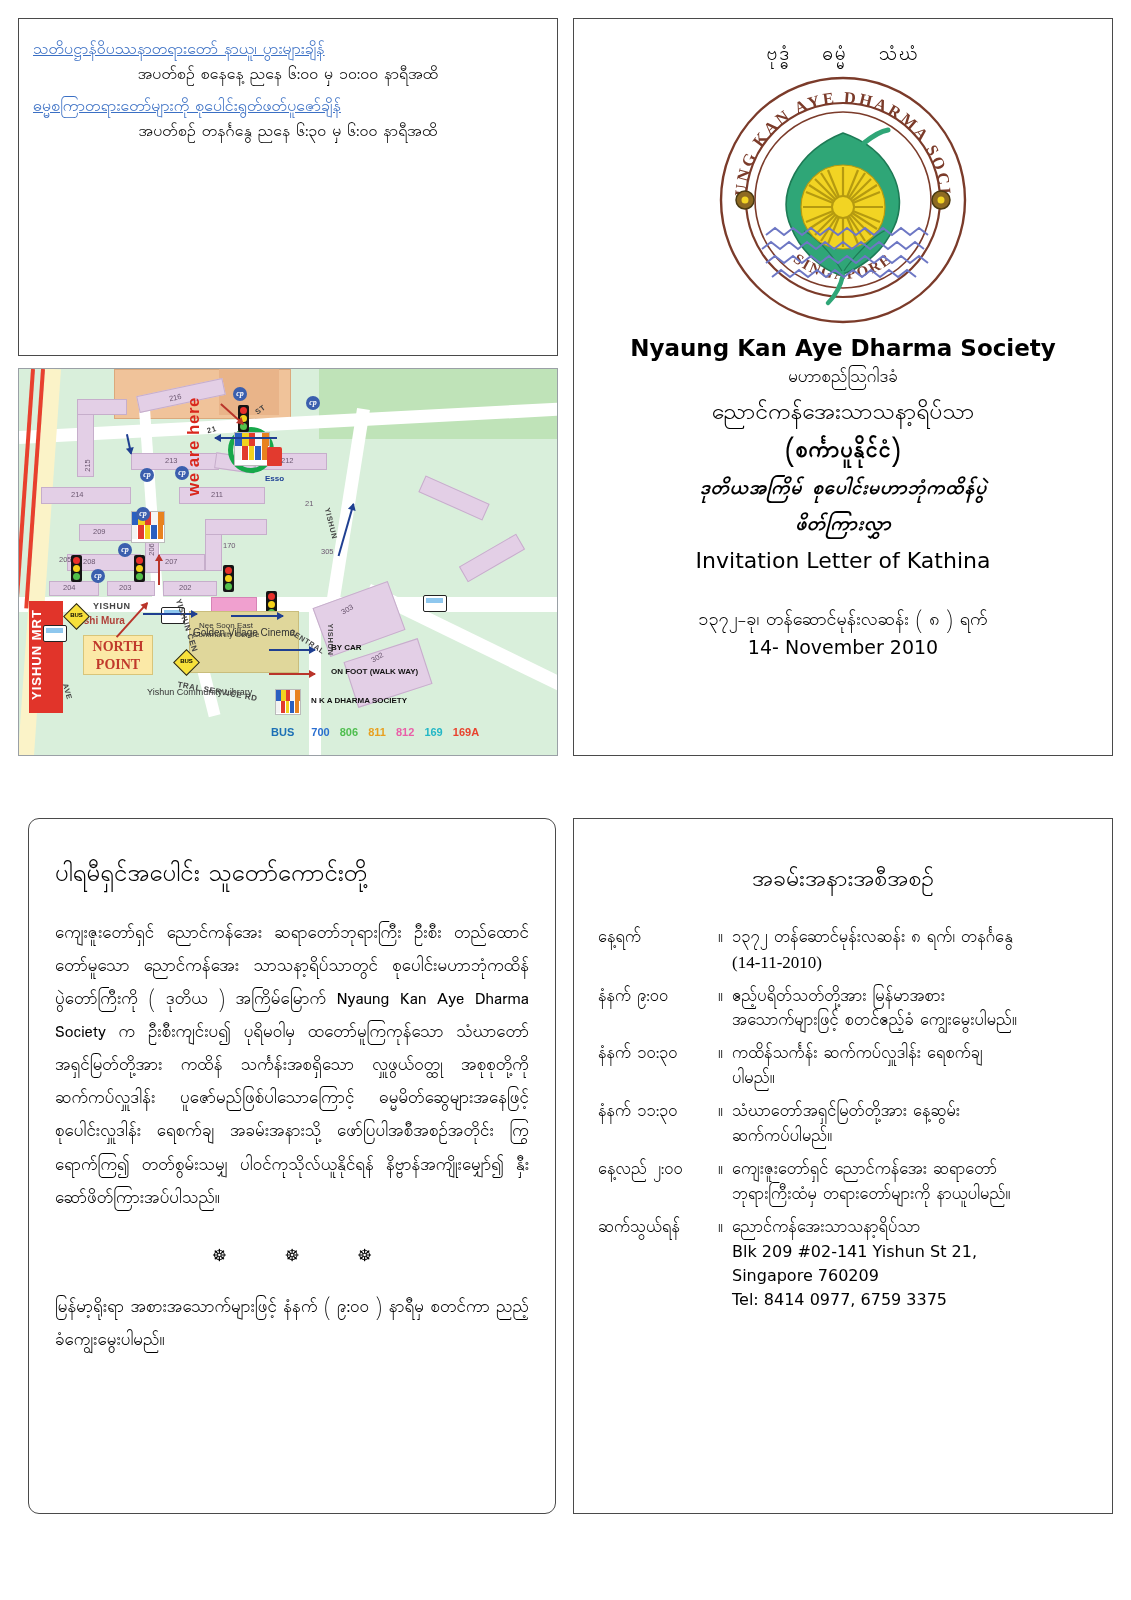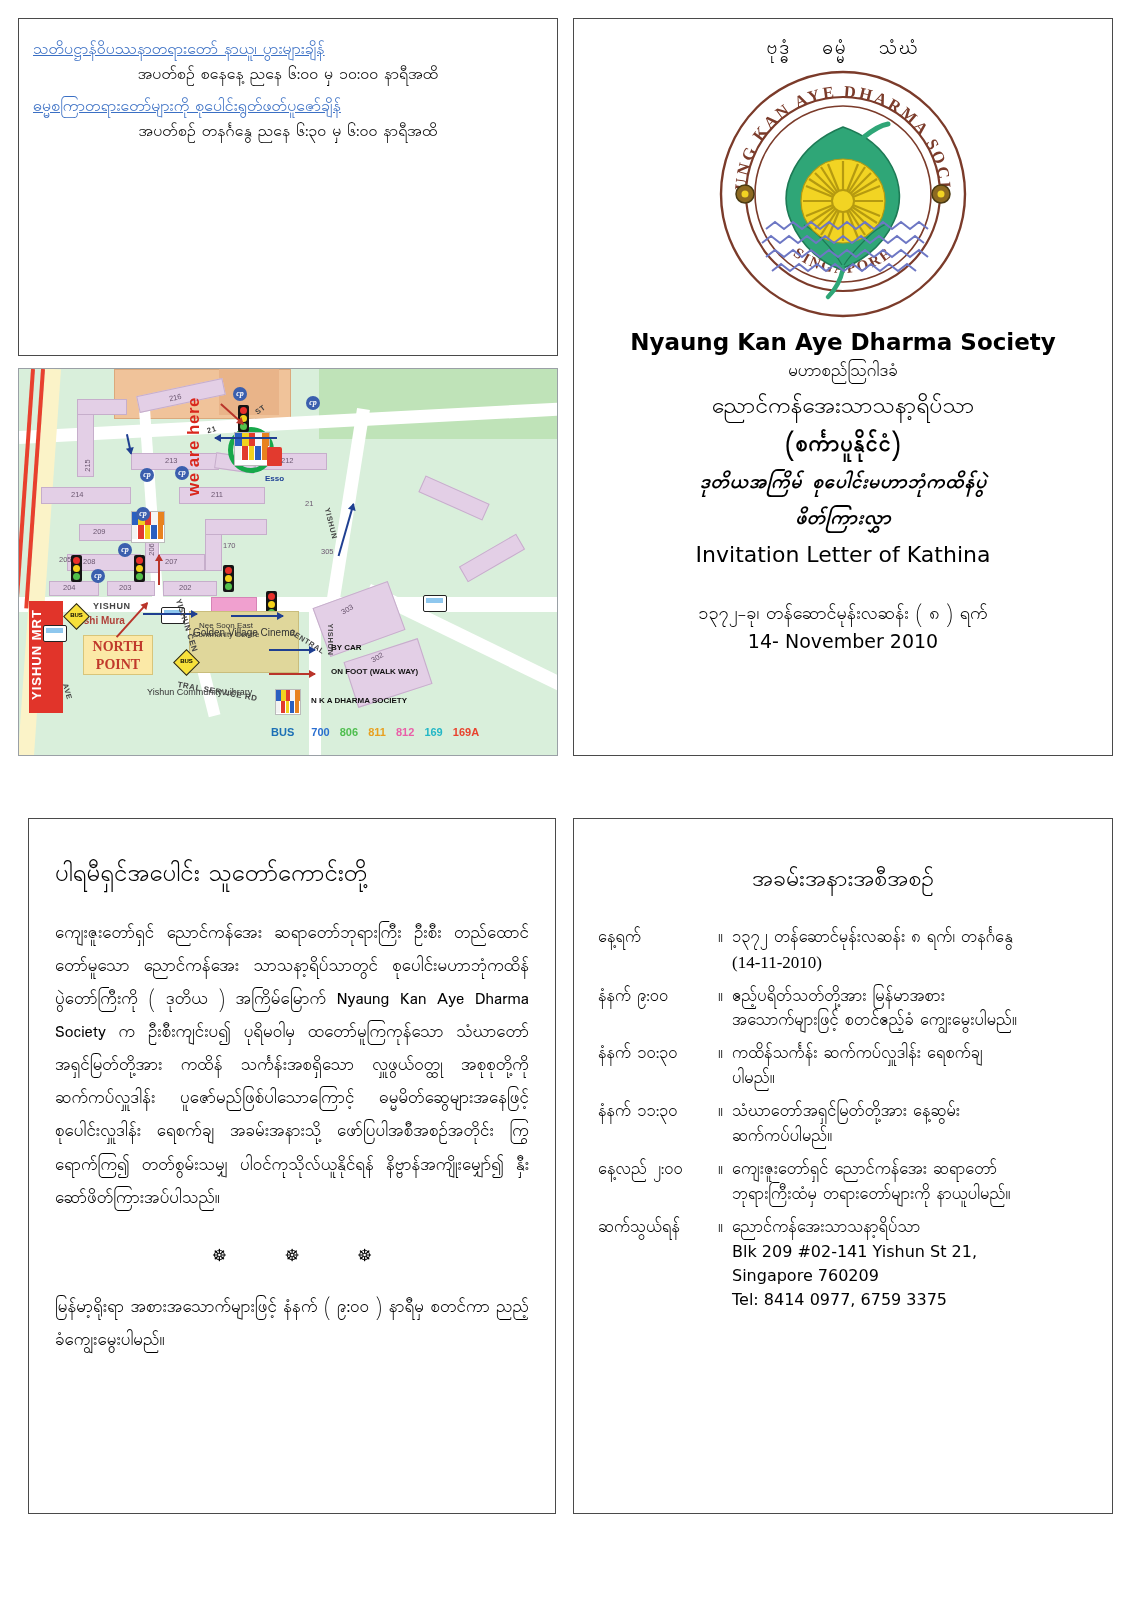--- a/index.html
+++ b/index.html
@@ -273,21 +273,21 @@
     font-weight: bold;
     font-family: "Liberation Sans", sans-serif;
     white-space: nowrap;
   }
   .bus-list .lbl { color:#1b6fb5; }
 
   
   #panel-cover {
     left: 573px; top: 18px;
     width: 540px; height: 738px;
-    padding: 8px 20px;
+    padding: 14px 20px;
     text-align: center;
   }
   .pali-line {
     font-size: 19px;
     letter-spacing: 2px;
     margin: 8px 0 6px 0;
     word-spacing: 22px;
   }
   .logo-wrap {
     width: 250px; height: 250px;
@@ -306,20 +306,21 @@
   .kathina-mm   { font-size: 20px; font-style: italic; font-weight: bold; margin: 6px 0 0 0; line-height:1.5;}
   .invite-en    { font-size: 22px; margin: 8px 0 0 0; }
   .date-mm      { font-size: 18px; margin: 34px 0 2px 0; }
   .date-en      { font-size: 19px; margin: 2px 0 0 0; }
 
   
   #panel-letter {
     left: 28px; top: 818px;
     width: 528px; height: 696px;
     padding: 40px 26px 20px 26px;
+    border-radius: 11px;
   }
   .salutation {
     font-size: 24px;
     margin: 0 0 24px 0;
     line-height: 1.4;
   }
   .letter-body {
     font-size: 17px;
     line-height: 1.95;
     text-align: justify;

